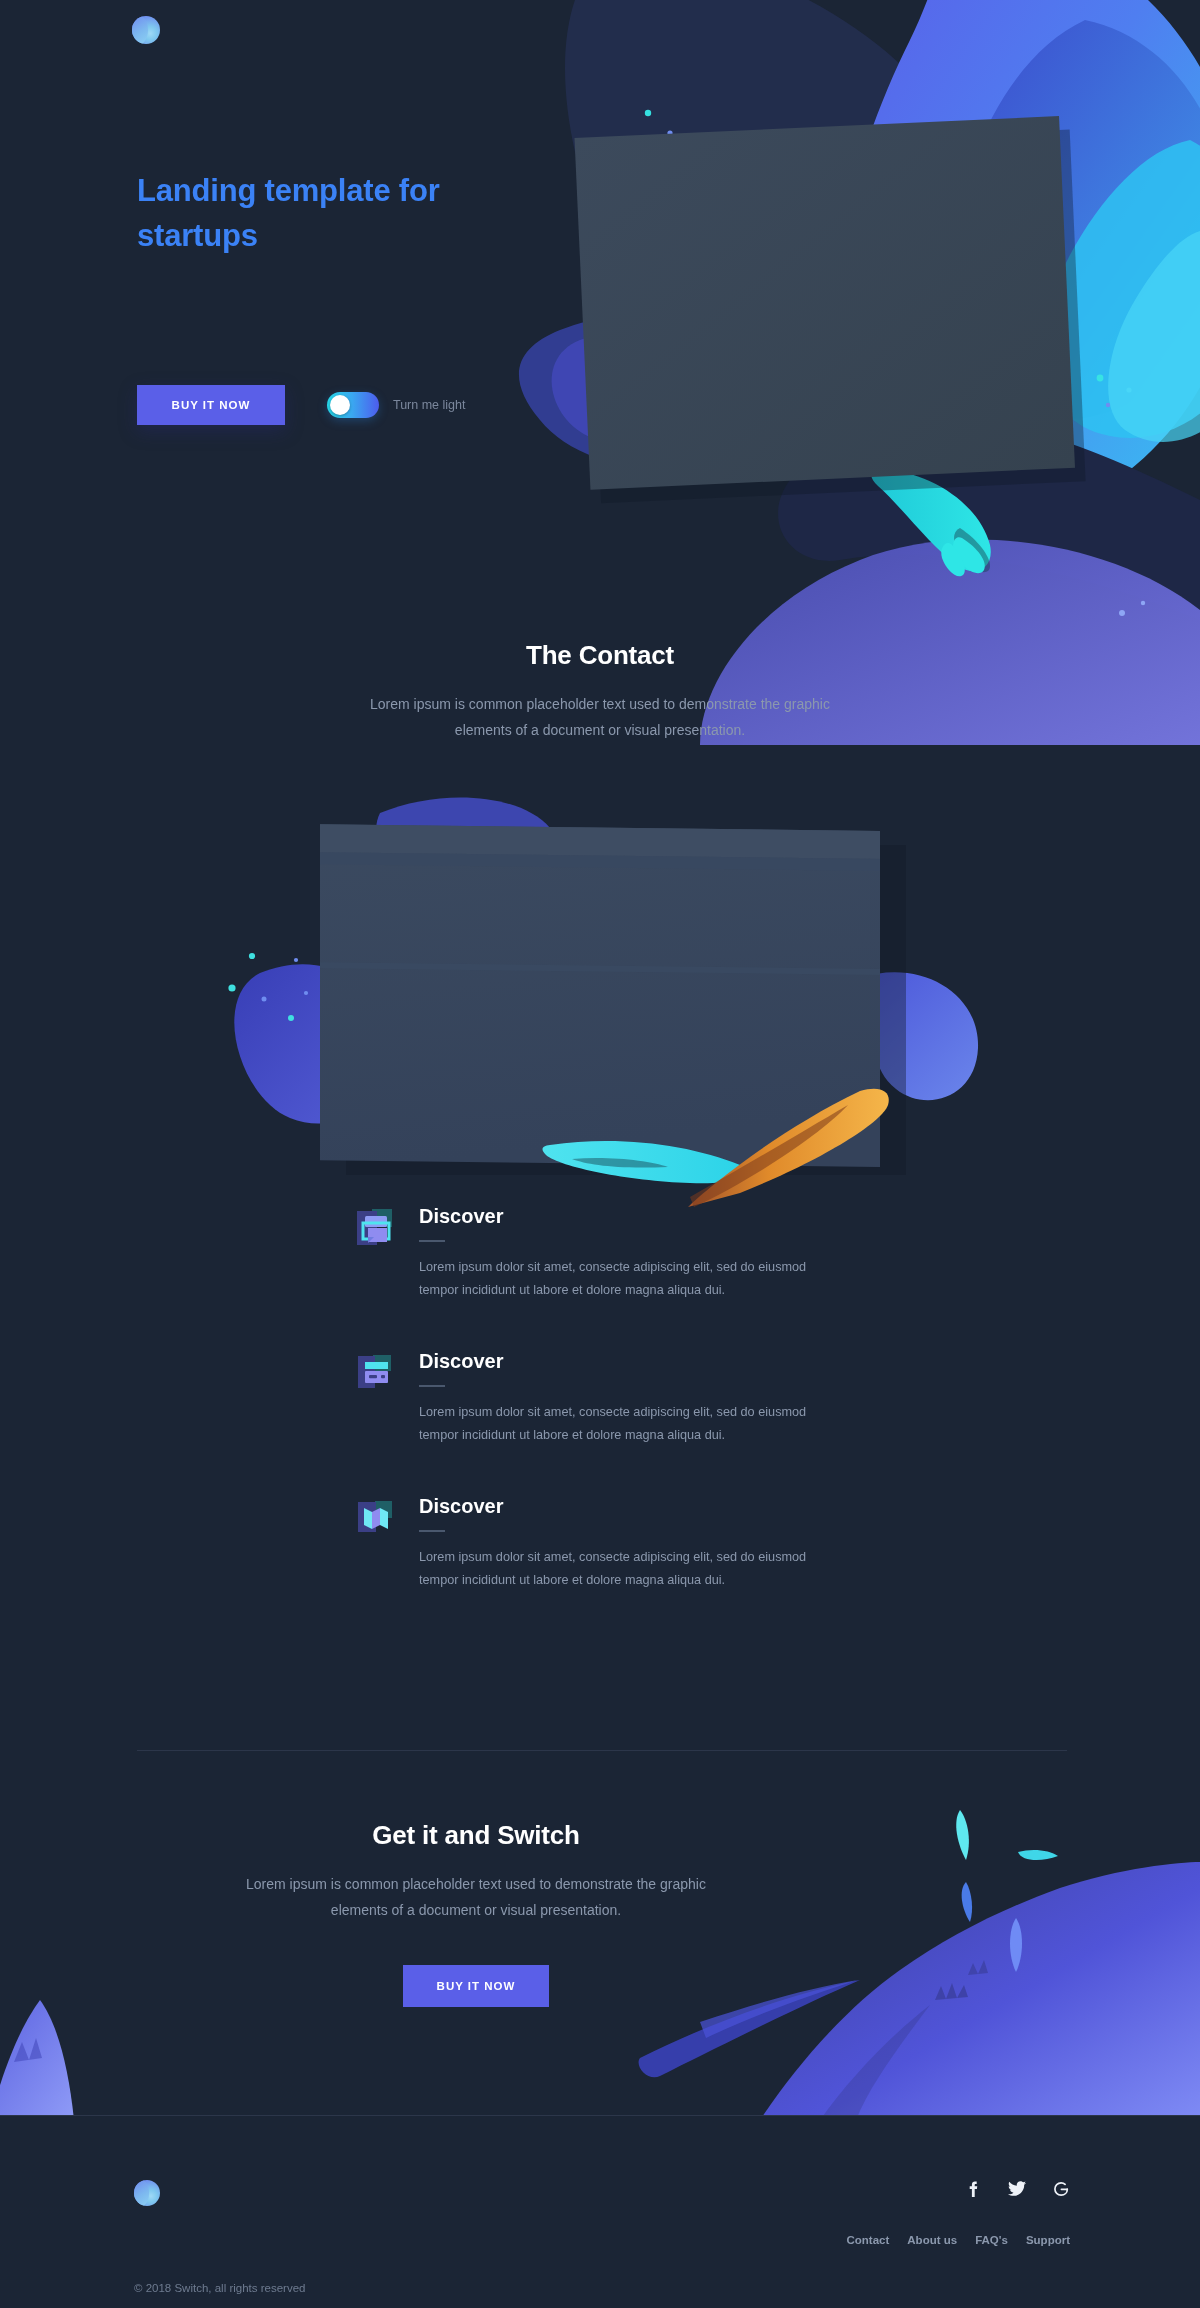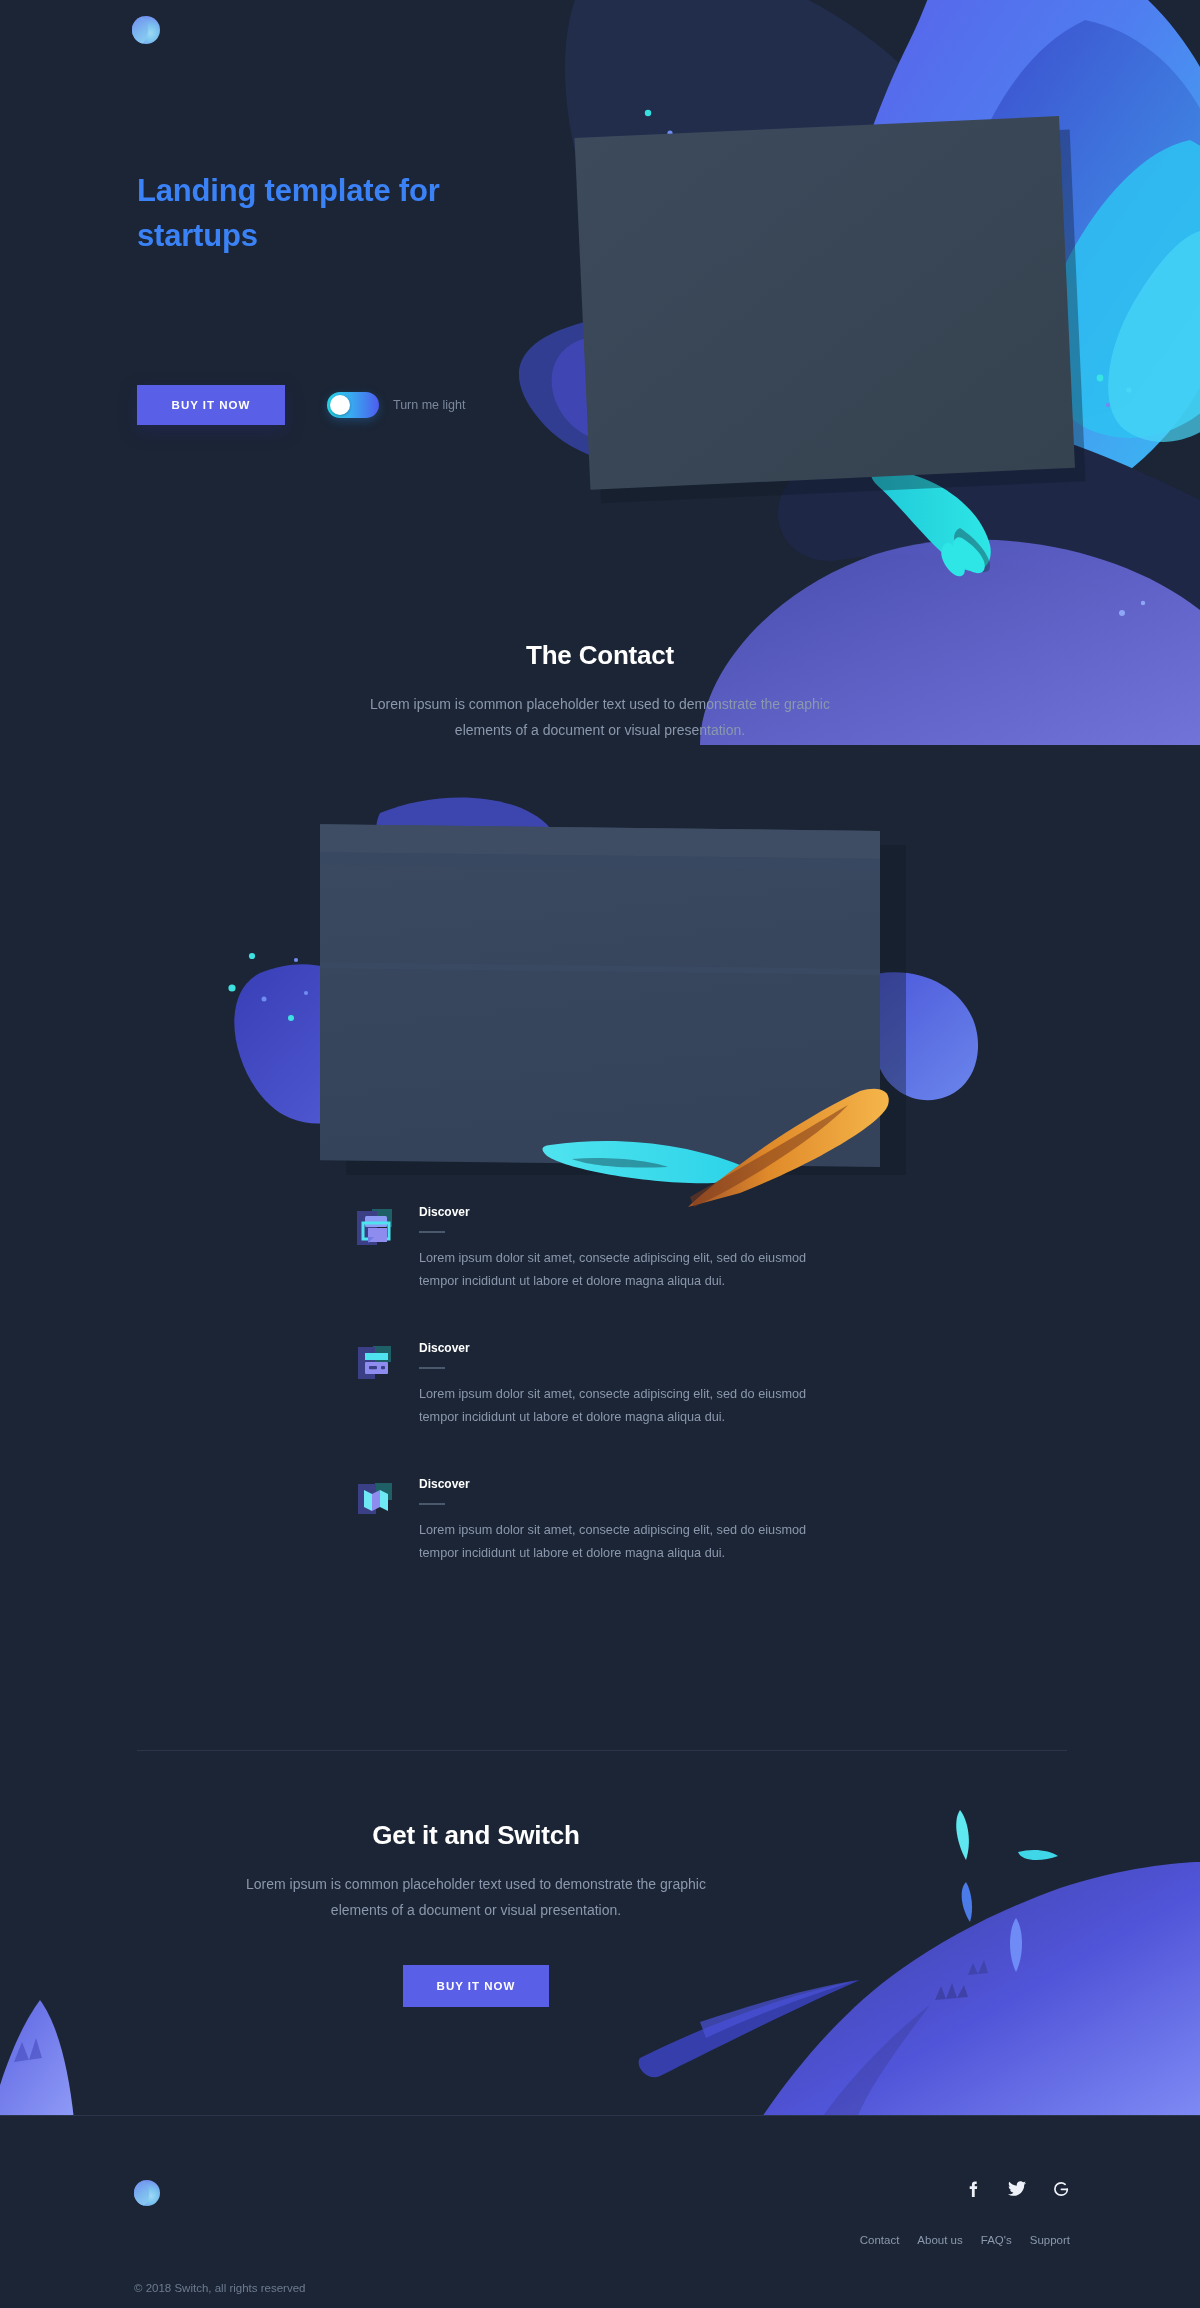--- a/index.html
+++ b/index.html
@@ -144,21 +144,21 @@
   }
   .feature-icon {
     position: relative;
     flex: 0 0 auto;
     width: 42px; height: 42px;
     margin-right: 22px;
     margin-top: 2px;
   }
   .feature-body { flex: 1 1 auto; }
   .feature-title {
-    font-size: 12px;
+    font-size: 20px;
     font-weight: bold;
     color: #ffffff;
   }
   .feature-rule {
     width: 26px; height: 2px;
     background: #4a586e;
     margin: 12px 0 14px 0;
   }
   .feature-text {
     font-size: 12.7px;
@@ -242,20 +242,21 @@
     display: flex; align-items: center; justify-content: center;
     color: #eef2f8;
     cursor: pointer;
   }
   .footer-links {
     position: absolute;
     right: 130px; top: 118px;
     display: flex;
     gap: 18px;
     align-items: center;
+    font-weight: bold;
   }
   .footer-link {
     font-size: 11.5px;
     color: #8b98ad;
     text-decoration: none;
     cursor: pointer;
   }
 </style>
 </head>
 <body>

